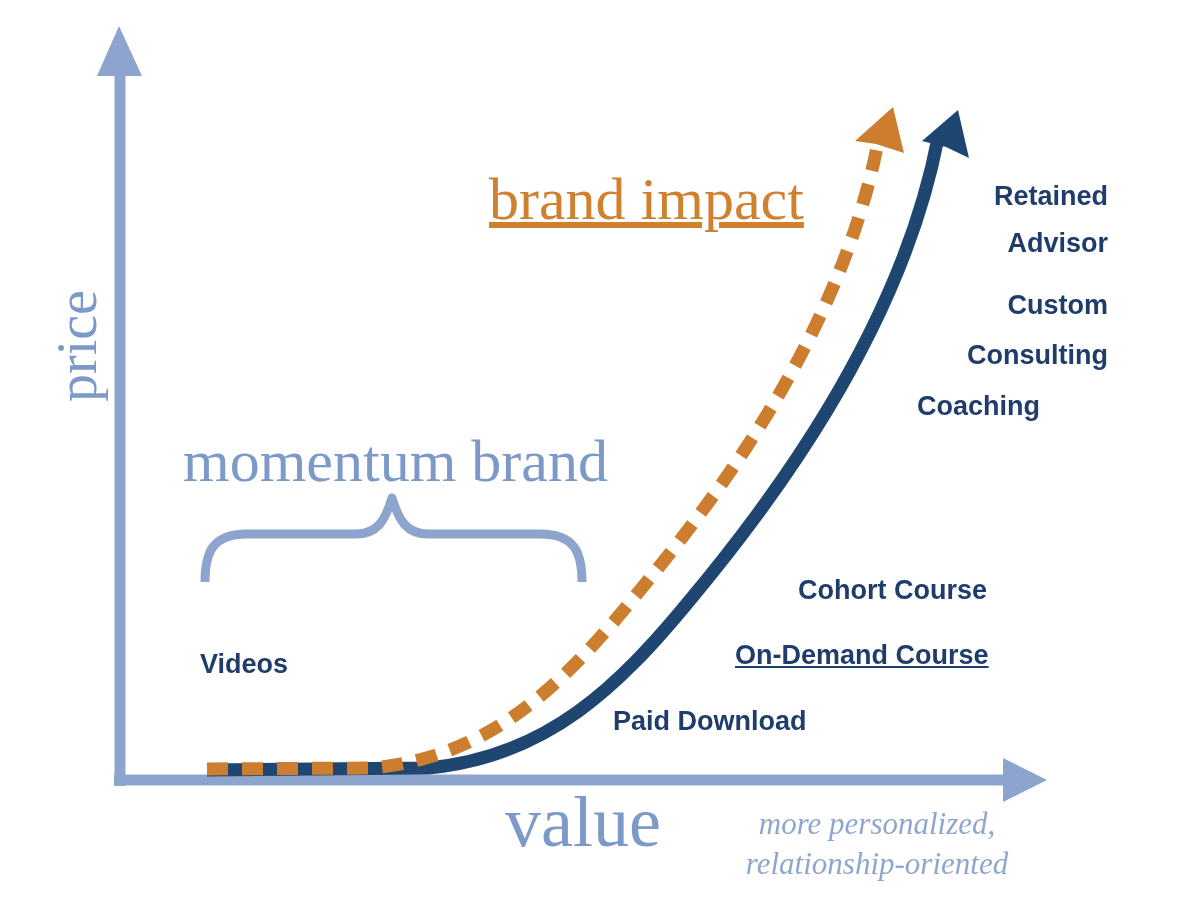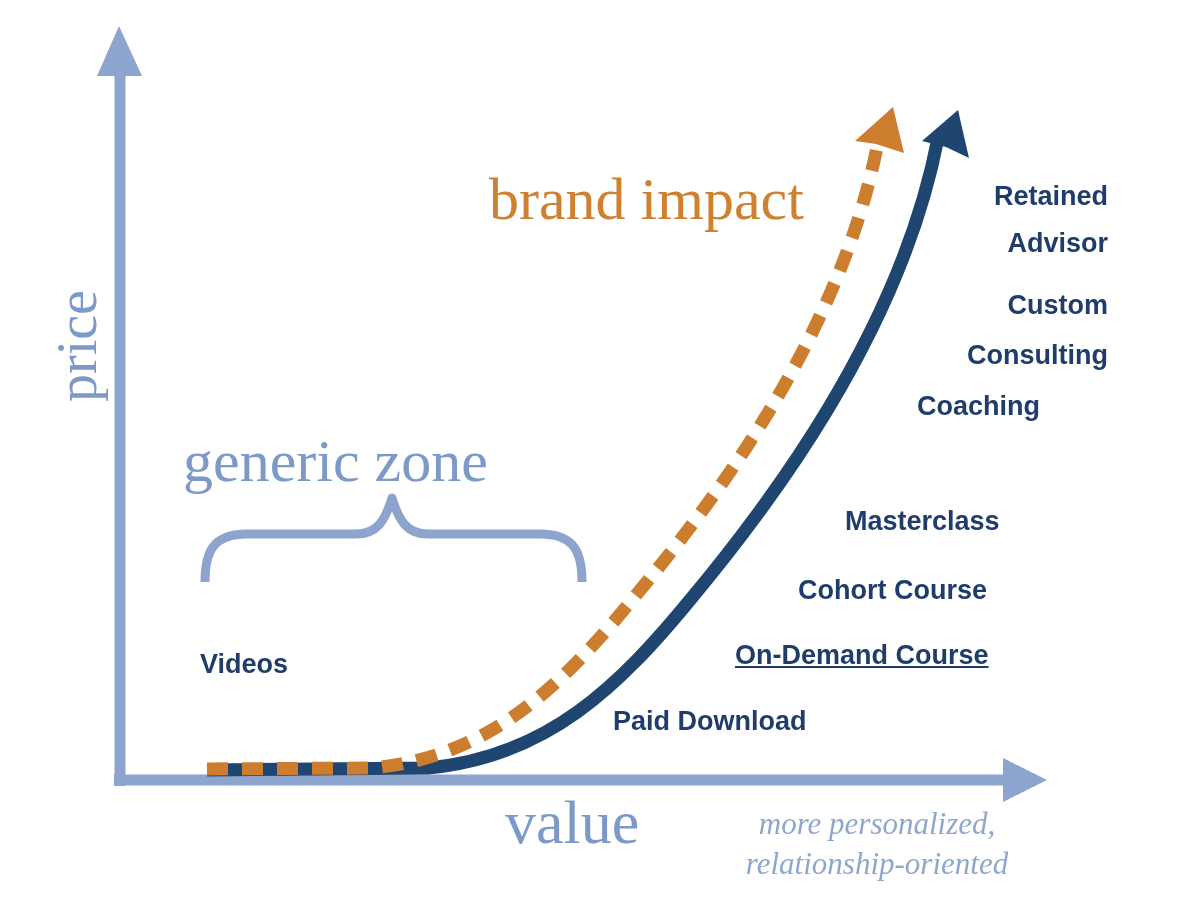--- a/index.html
+++ b/index.html
@@ -42,33 +42,32 @@
     <path class="curve-navy" d="M 207 770 L 428 768 C 548 757 620 685 690 600 C 765 510 900 335 938 138"></path>
     <polygon class="fill-navy" points="958,110 969,158 946,147 922,141"></polygon>
 
     <path class="curve-orange" d="M 207 769 L 372 768 C 490 757 562 685 632 600 C 707 510 840 340 878 142"></path>
     <polygon class="fill-orange" points="893,107 904,153 876,144 855,141"></polygon>
 
     <path class="brace-stroke" d="M 205 582 C 205 553 212 534 247 534 L 356 534 C 377 534 385 521 392 498 C 399 521 407 534 428 534 L 540 534 C 575 534 582 553 582 582"></path>
   </svg>
 
   <div class="label serif big-light rot90" style="left:17px; top:318px; width:120px; font-size:56px; line-height:56px;">price</div>
-  <div class="label serif big-light" style="left:505px; top:793px; font-size:62px; line-height:58px;">value</div>
+  <div class="label serif big-light" style="left:505px; top:793px; font-size:72px; line-height:58px;">value</div>
 
   <div class="label caption center-block" style="left:737px; top:804px; width:280px;">more personalized,
 relationship-oriented</div>
 
-  <div class="label serif big-orange" style="left:489px; top:166px;">brand impact</div>
-  <div class="label serif big-light" style="left:183px; top:428px;">generic zone</div>
+  <div class="label serif big-orange" style="left:489px; top:166px;text-decoration:underline;">brand impact</div>
+  <div class="label serif big-light" style="left:183px; top:428px;">momentum brand</div>
 
   <div class="label navy-label" style="left:200px; top:644px;">Videos</div>
 
   <div class="label navy-label" style="left:613px; top:701px;">Paid Download</div>
   <div class="label navy-label" style="left:735px; top:635px;text-decoration:underline;">On-Demand Course</div>
   <div class="label navy-label" style="left:798px; top:570px;">Cohort Course</div>
-  <div class="label navy-label" style="left:845px; top:501px;">Masterclass</div>
   <div class="label navy-label" style="left:917px; top:386px;">Coaching</div>
   <div class="label navy-label right-block" style="left:925px; top:280px; width:183px; line-height:50px;">Custom
 Consulting</div>
   <div class="label navy-label right-block" style="left:925px; top:173px; width:183px; line-height:47px;">Retained
 Advisor</div>
 
 </div>
 
 </body></html>

